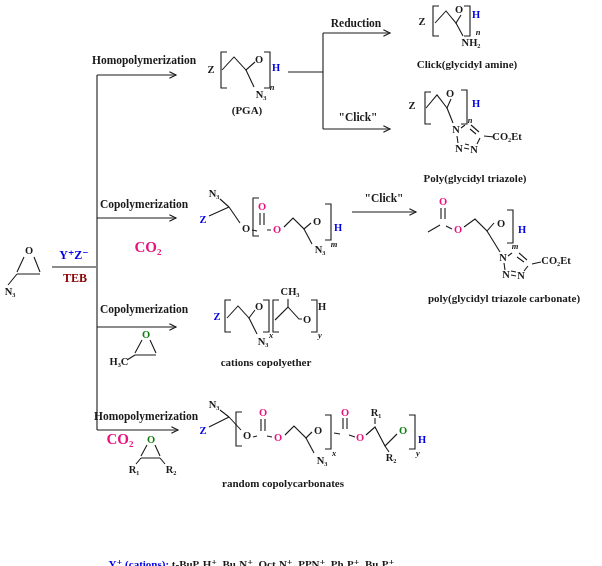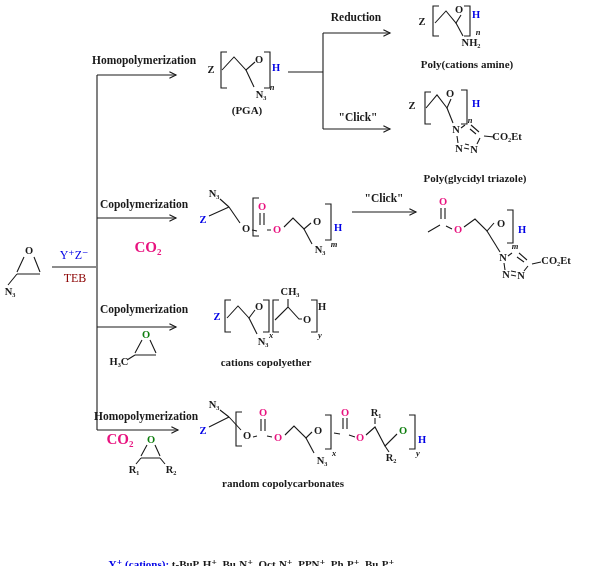--- a/index.html
+++ b/index.html
@@ -6,21 +6,21 @@
   *{box-sizing:border-box}
   html,body{margin:0;padding:0;background:#fff}
   #canvas{position:relative;width:602px;height:566px;background:#ffffff;
           font-family:"Liberation Serif","DejaVu Serif",serif;overflow:hidden}
   svg{position:absolute;left:0;top:0}
   .abs{position:absolute;transform:translate(-50%,-50%);white-space:nowrap;line-height:1}
   .atm{font-weight:bold;font-size:10.5px;color:var(--black)}
   .sub{font-weight:bold;font-size:8.5px;font-style:italic;color:var(--black)}
   .lbl{font-weight:bold;font-size:11.5px;color:var(--black)}
   .name{font-weight:bold;font-size:11px;color:var(--black)}
-  .cond{font-weight:normal;font-size:12px}
+  .cond{font-weight:bold;font-size:12px}
   .reag{font-weight:bold;font-size:15px}
   .blue{color:var(--blue)} .mag{color:var(--magenta)} .green{color:var(--green)} .red{color:var(--dark_red)}
   .legend-line{position:absolute;font-weight:bold;font-size:11px;white-space:pre;color:var(--black)}
   .legend-line span{white-space:pre}
 </style>
 </head>
 <body>
 
 <div id="canvas">
 
@@ -127,37 +127,37 @@
   <span class="abs cond blue" style="left:74px;top:255px">Y⁺Z⁻</span>
   <span class="abs cond red" style="left:75px;top:278px">TEB</span>
 
   <span class="abs lbl" style="left:144px;top:61px">Homopolymerization</span>
   <span class="abs lbl" style="left:144px;top:205px">Copolymerization</span>
   <span class="abs lbl" style="left:144px;top:310px">Copolymerization</span>
   <span class="abs lbl" style="left:146px;top:417px">Homopolymerization</span>
   <span class="abs reag mag" style="left:148px;top:247px">CO₂</span>
   <span class="abs reag mag" style="left:120px;top:439px">CO₂</span>
 
-  <span class="abs lbl" style="left:356px;top:18px">Reduction</span>
+  <span class="abs lbl" style="left:356px;top:24px">Reduction</span>
   <span class="abs lbl" style="left:358px;top:118px">"Click"</span>
   <span class="abs lbl" style="left:384px;top:199px">"Click"</span>
 
   <span class="abs atm" style="left:211px;top:70px">Z</span>
   <span class="abs atm" style="left:259px;top:60px">O</span>
   <span class="abs atm blue" style="left:276px;top:68px">H</span>
   <span class="abs sub" style="left:272px;top:87px">n</span>
   <span class="abs atm" style="left:261px;top:95px">N₃</span>
   <span class="abs name" style="left:247px;top:110px">(PGA)</span>
 
   <span class="abs atm" style="left:422px;top:22px">Z</span>
   <span class="abs atm" style="left:459px;top:10px">O</span>
   <span class="abs atm blue" style="left:476px;top:15px">H</span>
   <span class="abs sub" style="left:478px;top:32px">n</span>
   <span class="abs atm" style="left:471px;top:43px">NH₂</span>
-  <span class="abs name" style="left:467px;top:64px">Poly(cations amine)</span>
+  <span class="abs name" style="left:467px;top:64px">Click(glycidyl amine)</span>
 
   <span class="abs atm" style="left:412px;top:106px">Z</span>
   <span class="abs atm" style="left:450px;top:94px">O</span>
   <span class="abs atm blue" style="left:476px;top:104px">H</span>
   <span class="abs sub" style="left:470px;top:120px">n</span>
   <span class="abs atm" style="left:456px;top:130px">N</span>
   <span class="abs atm" style="left:459px;top:149px">N</span>
   <span class="abs atm" style="left:474px;top:150px">N</span>
   <span class="abs atm" style="left:507px;top:137px">CO₂Et</span>
   <span class="abs name" style="left:475px;top:178px">Poly(glycidyl triazole)</span>
@@ -174,20 +174,21 @@
 
   <span class="abs atm mag" style="left:443px;top:202px">O</span>
   <span class="abs atm mag" style="left:458px;top:230px">O</span>
   <span class="abs atm" style="left:501px;top:224px">O</span>
   <span class="abs atm blue" style="left:522px;top:230px">H</span>
   <span class="abs sub" style="left:515px;top:246px">m</span>
   <span class="abs atm" style="left:503px;top:258px">N</span>
   <span class="abs atm" style="left:506px;top:275px">N</span>
   <span class="abs atm" style="left:521px;top:276px">N</span>
   <span class="abs atm" style="left:556px;top:261px">CO₂Et</span>
+  <span class="abs name" style="left:504px;top:298px">poly(glycidyl triazole carbonate)</span>
 
   <span class="abs atm blue" style="left:217px;top:317px">Z</span>
   <span class="abs atm" style="left:259px;top:307px">O</span>
   <span class="abs sub" style="left:271px;top:335px">x</span>
   <span class="abs atm" style="left:263px;top:342px">N₃</span>
   <span class="abs atm" style="left:290px;top:292px">CH₃</span>
   <span class="abs atm" style="left:307px;top:320px">O</span>
   <span class="abs atm" style="left:322px;top:307px">H</span>
   <span class="abs sub" style="left:320px;top:335px">y</span>
   <span class="abs name" style="left:266px;top:362px">cations copolyether</span>

